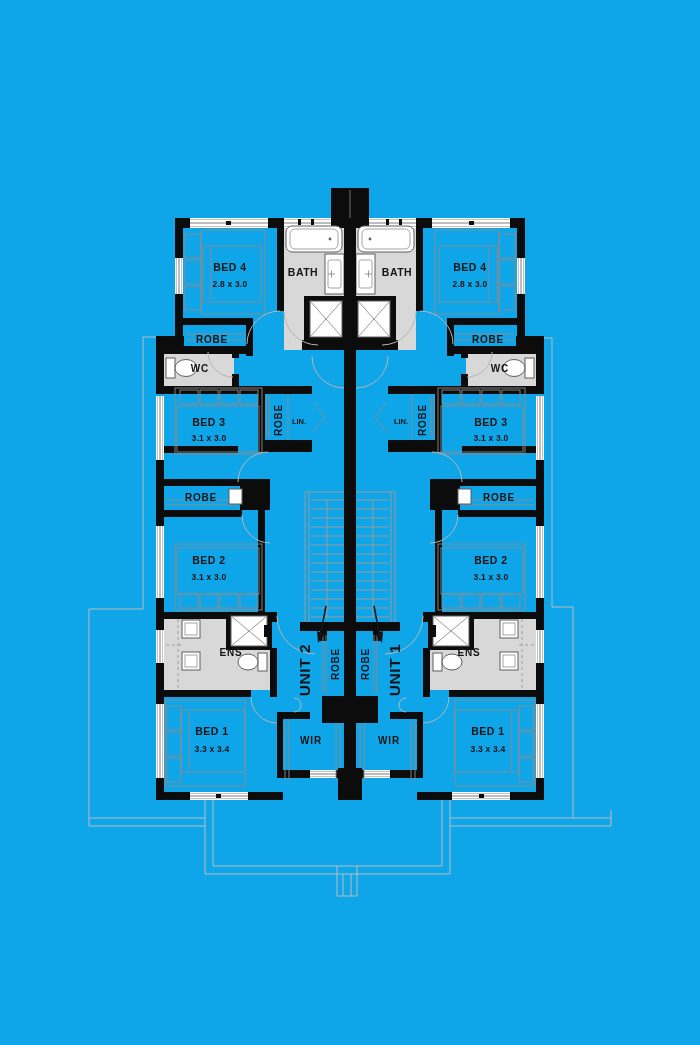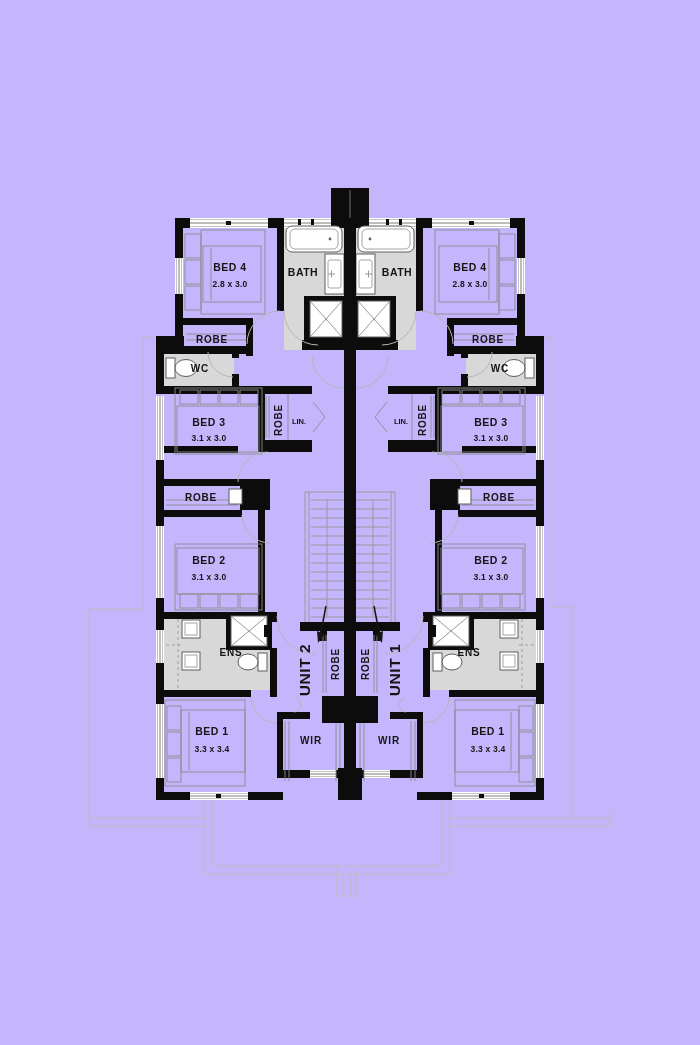--- a/index.html
+++ b/index.html
@@ -1,16 +1,16 @@
 <!DOCTYPE html>
 <html><head>
 <meta charset="utf-8">
 <style>
   html,body{margin:0;padding:0;background:#ffffff;}
-  .page{width:700px;height:1045px;position:relative;background:#c4b5fd;overflow:hidden;text-align:right;}
+  .page{width:700px;height:1045px;position:relative;background:#0ea5e9;overflow:hidden;text-align:right;}
   svg{display:block;}
   .wall{fill:#0c0c0c;stroke:none;}
   .wet{fill:#d8d8d8;stroke:none;}
   .fx{fill:#ffffff;stroke:#5f5f5f;stroke-width:1;}
   .fxi{fill:none;stroke:#9a9a9a;stroke-width:0.9;}
   .thin{stroke:#8d8d8d;stroke-width:0.9;fill:none;}
   .stair{stroke:#9a9a9a;stroke-width:1;fill:none;}
   .arc{stroke:#b6b6b6;stroke-width:1;fill:none;}
   .gline{stroke:#bdbdbd;stroke-width:1;fill:none;}
   .winbg{fill:#ffffff;}

